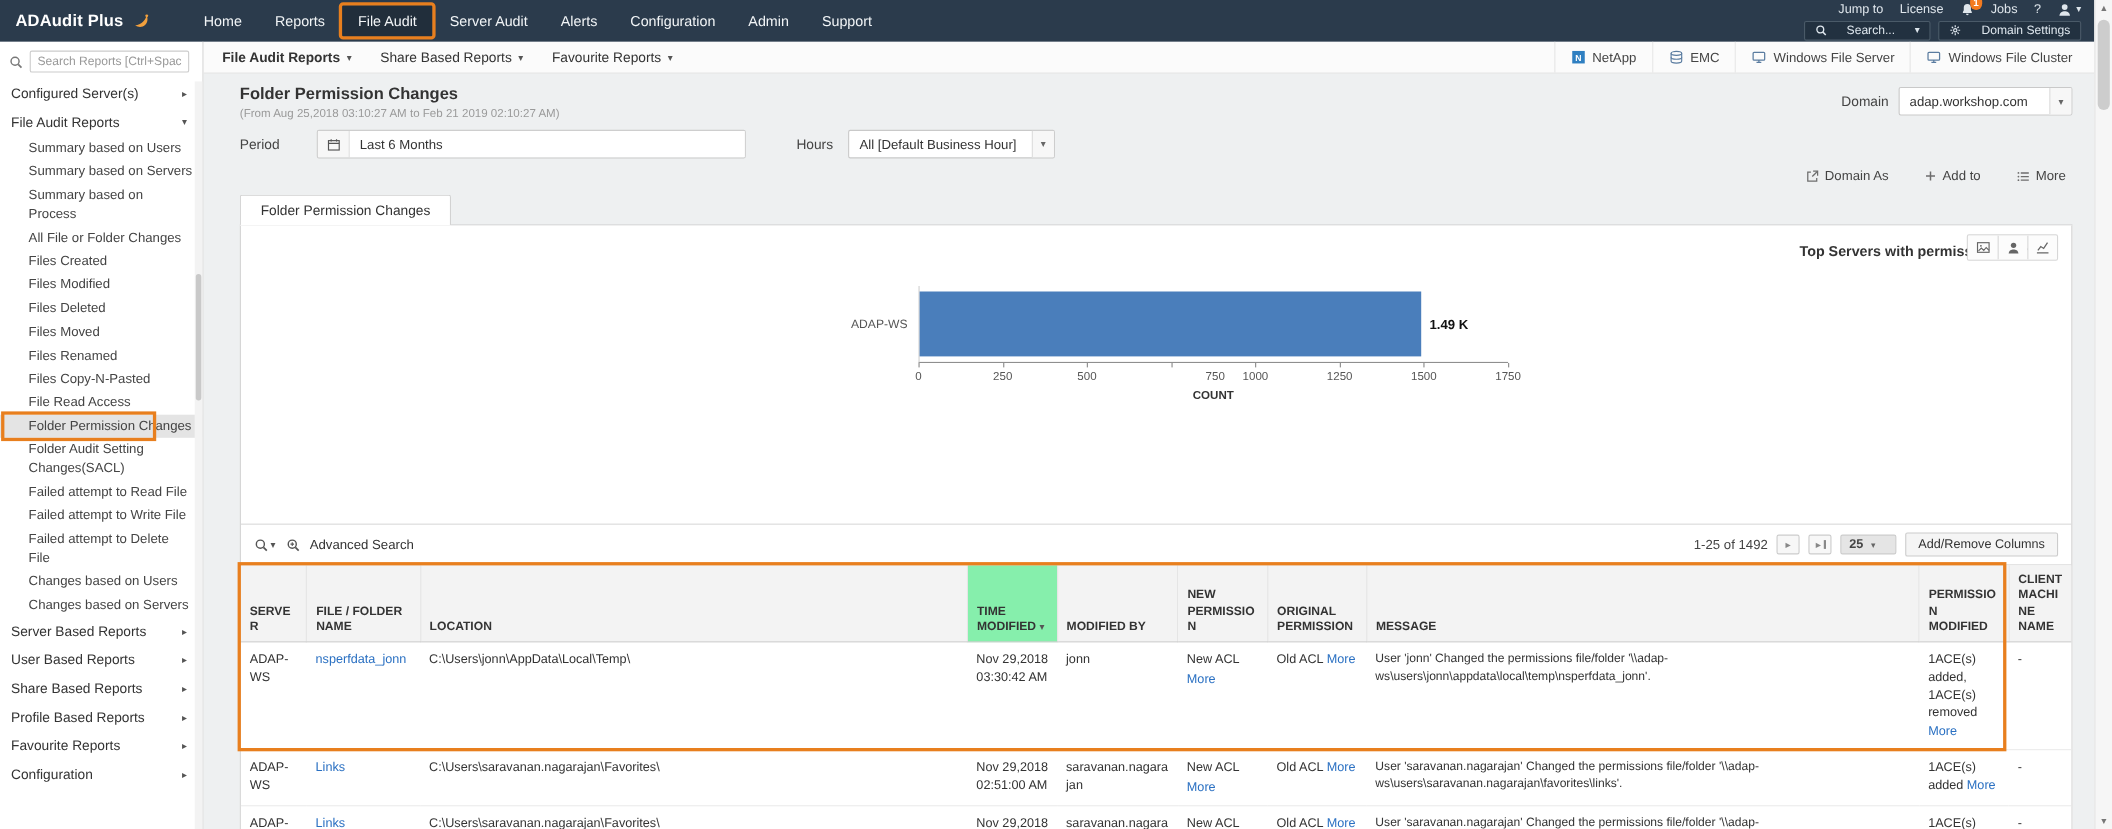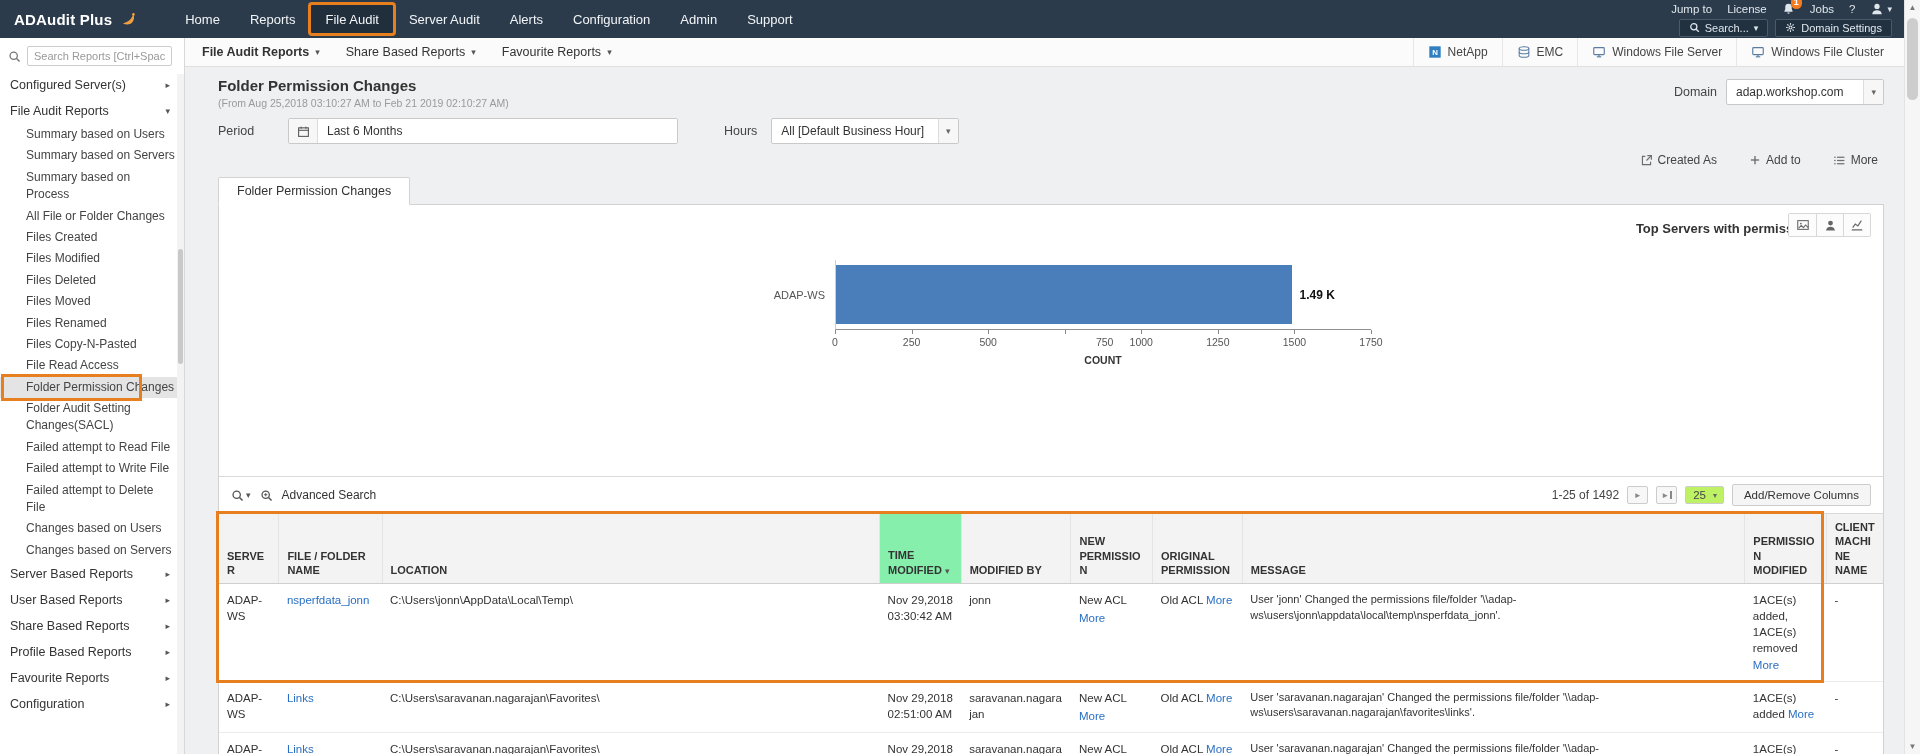--- a/index.html
+++ b/index.html
@@ -16,21 +16,21 @@
   .nav-items { display:flex; align-items:center; margin-left:34px; gap:2px; height:100%; }
   .nav-item { color:#f2f5f7; font-size:13px; padding:0 14px; height:28px; display:flex; align-items:center; cursor:pointer; border-radius:1px; }
   .nav-item.active { background:rgba(0,0,0,.22); }
   .nav-item.annotated { outline:3px solid #e87f1e; }
   .nav-right { margin-left:auto; display:flex; flex-direction:column; align-items:flex-end; justify-content:center; gap:3px; height:100%; padding-right:4px; }
   .nr-top { display:flex; align-items:center; gap:15px; color:#dfe6ec; font-size:11.5px; }
   .nr-top > span { cursor:pointer; display:flex; align-items:center; gap:3px; }
   .bell-wrap { position:relative; }
   .badge { position:absolute; top:-6px; right:-7px; background:#f47b20; color:#fff; font-size:9px; line-height:1; padding:2px 3px; border-radius:6px; font-weight:bold; }
   .nr-bottom { display:flex; gap:7px; }
-  .nav-btn { display:flex; align-items:center; gap:5px; background:#223140; border:1px solid #4a5a68; color:#dfe7ee; font-size:11px; padding:2px 9px; border-radius:2px; cursor:pointer; font-family:inherit; }
+  .nav-btn { display:flex; align-items:center; gap:18px; background:#223140; border:1px solid #4a5a68; color:#dfe7ee; font-size:11px; padding:2px 9px; border-radius:2px; cursor:pointer; font-family:inherit; }
   .caret { font-size:9px; color:inherit; }
 
   
   .layout { display:flex; height:716px; }
 
   
   .sidebar { width:185px; background:#fff; border-right:1px solid #d8d8d8; position:relative; flex:0 0 185px; }
   .side-search { display:flex; align-items:center; gap:6px; padding:8px 12px 6px 8px; }
   .side-search svg { color:#777; flex:0 0 auto; }
   .side-search input { flex:1; min-width:0; border:1px solid #ccc; font-size:11px; color:#666; padding:3px 6px; border-radius:2px; font-family:inherit; }
@@ -101,21 +101,21 @@
   .ticklabel { position:absolute; top:6px; transform:translateX(-50%); font-size:10.5px; color:#555; }
   .count-label { flex:1; text-align:center; font-size:10.5px; color:#333; font-weight:bold; margin-top:4px; }
 
   
   .grid-toolbar { border-top:1px solid #d9d9d9; display:flex; align-items:center; padding:7px 12px; gap:9px; }
   .gicon { display:flex; align-items:center; gap:2px; color:#555; cursor:pointer; }
   .adv-label { font-size:12px; color:#333; cursor:pointer; }
   .gt-right { margin-left:auto; display:flex; align-items:center; gap:8px; font-size:12px; color:#444; }
   .pg-btn { width:21px; height:18px; border:1px solid #ccc; background:#f7f7f7; color:#888; font-size:8px; display:flex; align-items:center; justify-content:center; border-radius:2px; cursor:pointer; }
   .pbar { display:inline-block; width:2px; height:8px; background:#888; margin-left:1px; }
-  .size-select { border:1px solid #ccc; background:#bef264; padding:2px 0 2px 7px; font-size:11.5px; display:flex; gap:7px; align-items:center; border-radius:2px; cursor:pointer; }
+  .size-select { border:1px solid #ccc; background:#e5e5e5; padding:2px 12px 2px 7px; font-size:11.5px; display:flex; gap:7px; align-items:center; border-radius:2px; cursor:pointer;font-weight:bold; }
   .size-select .sel-caret { font-size:8px; color:#666; padding-right:6px; }
   .columns-btn { border:1px solid #ccc; background:#f5f5f5; padding:4px 11px; font-size:11.5px; border-radius:2px; color:#333; cursor:pointer; font-family:inherit; }
 
   
   .table-wrap { position:relative; border-top:1px solid #d9d9d9; }
   table { width:100%; border-collapse:collapse; table-layout:fixed; }
   thead th { background:#f3f3f3; font-size:11px; font-weight:bold; color:#333; text-align:left; vertical-align:bottom; padding:6px 8px; border-bottom:1px solid #cfcfcf; border-right:1px solid #e5e5e5; line-height:1.3; word-wrap:break-word; }
   thead th:last-child { border-right:none; }
   thead th.sorted { background:#86efac; }
   .sort-caret { font-size:9px; color:#555; }
@@ -367,21 +367,21 @@
           </div>
         </div>
 
         <div class="actions-row">
           <button class="action-btn">
             <svg width="13" height="13" viewBox="0 0 16 16">
                 <path d="M6.5 3H3v10h10V9.5" fill="none" stroke="currentColor" stroke-width="1.4"></path>
                 <path d="M9 2h5v5" fill="none" stroke="currentColor" stroke-width="1.4"></path>
                 <line x1="14" y1="2" x2="8" y2="8" stroke="currentColor" stroke-width="1.4"></line>
               </svg>
-            <span>Created As</span>
+            <span>Domain As</span>
           </button>
           <button class="action-btn">
             <svg width="12" height="12" viewBox="0 0 16 16">
                 <line x1="8" y1="2.5" x2="8" y2="13.5" stroke="currentColor" stroke-width="1.8"></line>
                 <line x1="2.5" y1="8" x2="13.5" y2="8" stroke="currentColor" stroke-width="1.8"></line>
               </svg>
             <span>Add to</span>
           </button>
           <button class="action-btn">
             <svg width="13" height="13" viewBox="0 0 16 16">

